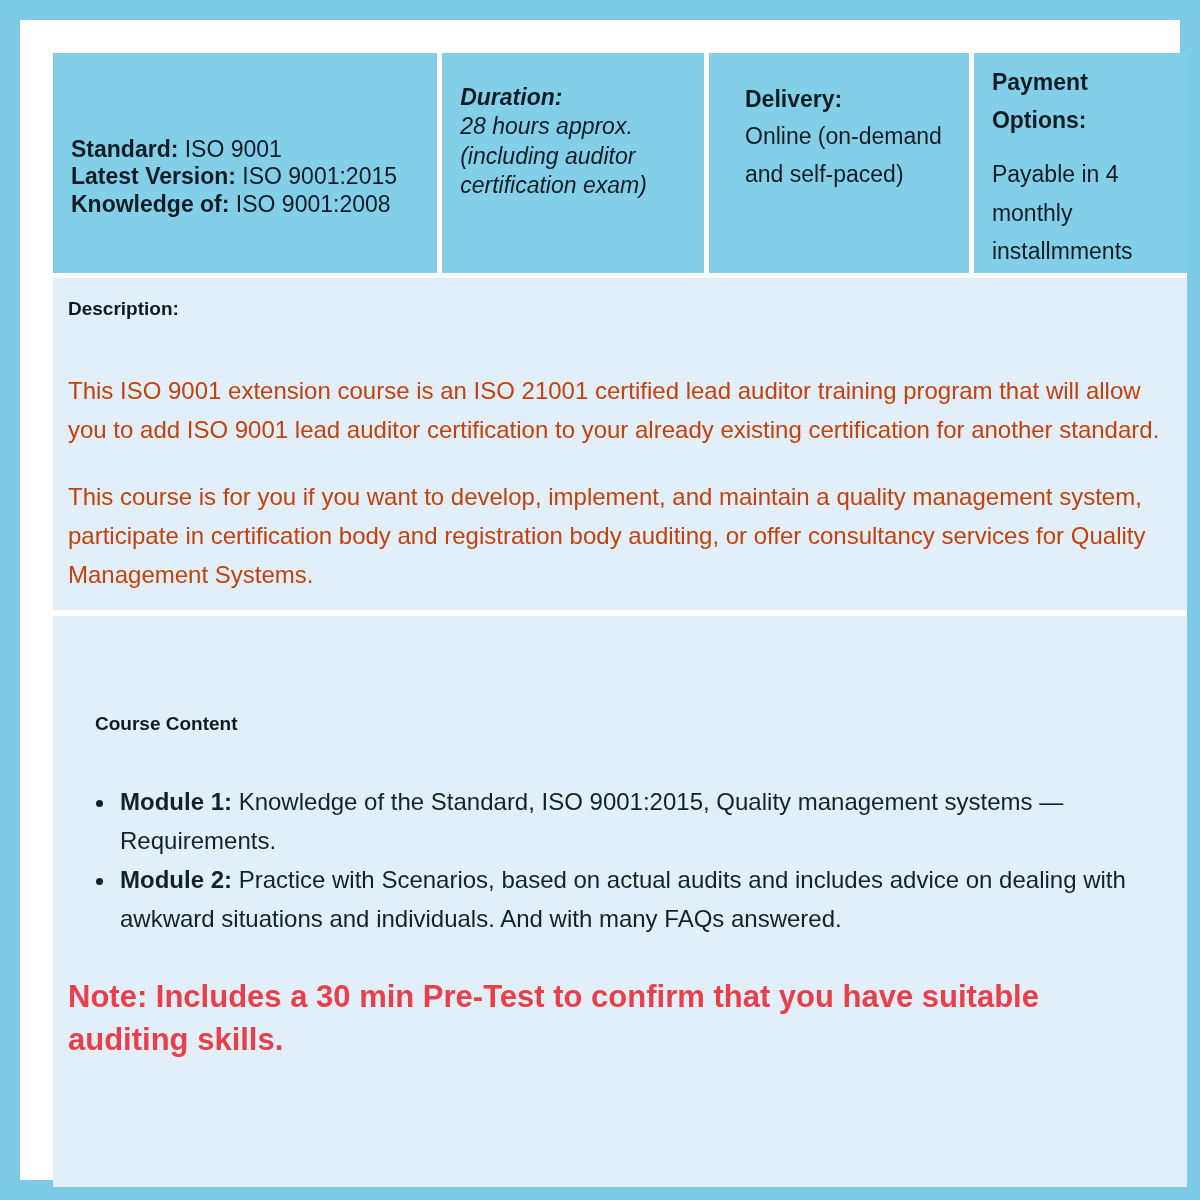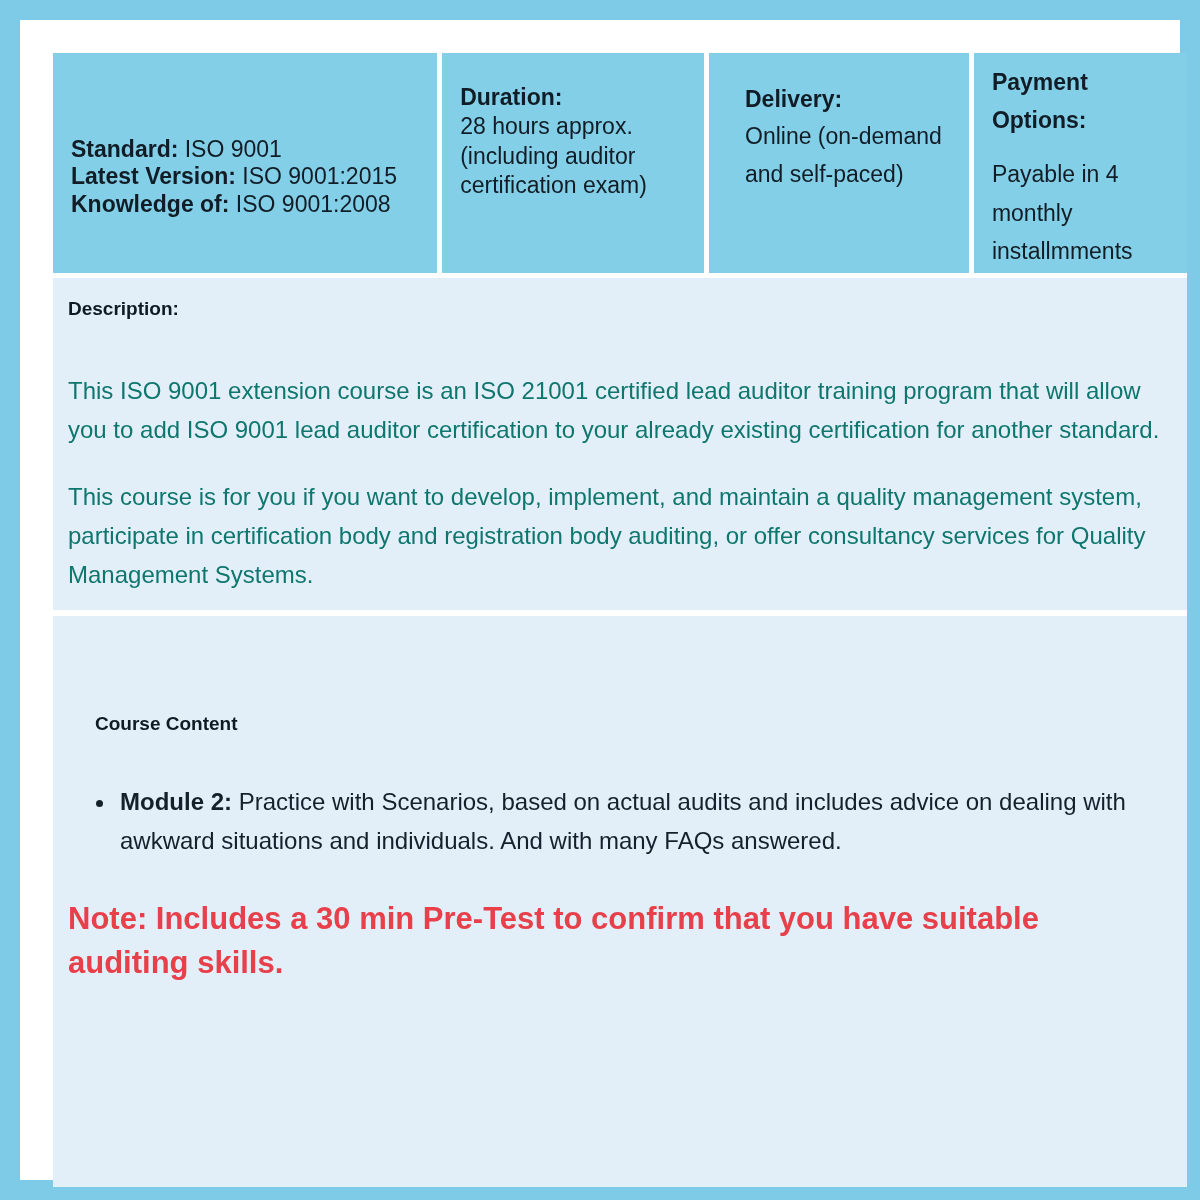--- a/index.html
+++ b/index.html
@@ -75,21 +75,21 @@
     white-space: normal;
   }
   .hcell .lbl {
     font-weight: bold;
   }
   
   .hcell.c1 { padding-top: 42px; }
   .hcell.c1 .line { line-height: 1.18; }
 
   .hcell.c2 { padding-top: 30px; justify-content: flex-start; }
-  .hcell.c2 .line { line-height: 1.28; }
+  .hcell.c2 .line { line-height: 1.28; font-style: italic; }
 
   .hcell.c3 { padding-top: 28px; justify-content: flex-start; }
   .hcell.c3 .line { line-height: 1.62; }
 
   .hcell.c4 { padding-top: 10px; justify-content: flex-start; }
   .hcell.c4 .line { line-height: 1.66; }
 
   
   .section {
     background: #e2eff9;
@@ -122,21 +122,21 @@
     color: #0f1b24;
     margin: 0 0 0 0;
   }
   #desc-heading { margin-bottom: 52px; }
   #content-heading { margin-top: 75px; margin-bottom: 48px; margin-left: 27px; }
 
   .para {
     font-size: 24px;
     line-height: 1.62;
     margin: 0 0 28px 0;
-    color: #0f766e;
+    color: #c2410c;
   }
   .para:last-child { margin-bottom: 0; }
 
   ul.modules {
     margin: 0 0 0 0;
     padding: 0 0 0 48px;
     list-style: none;
   }
   ul.modules li {
     font-size: 24px;
@@ -205,20 +205,21 @@
         <p class="para">This ISO 9001 extension course is an ISO 21001 certified lead auditor training program that will allow you to add ISO 9001 lead auditor certification to your already existing certification for another standard.</p>
         <p class="para">This course is for you if you want to develop, implement, and maintain a quality management system, participate in certification body and registration body auditing, or offer consultancy services for Quality Management Systems.</p>
       </div>
 
       <div class="sec-divider"></div>
 
       <div class="section" id="content-section">
         <div class="heading" id="content-heading">Course Content</div>
 
         <ul class="modules">
+          <li><b>Module 1:</b><span> Knowledge of the Standard, ISO 9001:2015, Quality management systems — Requirements.</span></li>
           <li><b>Module 2:</b><span> Practice with Scenarios, based on actual audits and includes advice on dealing with awkward situations and individuals. And with many FAQs answered.</span></li>
         </ul>
 
         <div id="note">Note: Includes a 30 min Pre-Test to confirm that you have suitable auditing skills.</div>
       </div>
 
     </div>
   </div>
 </div>
 

